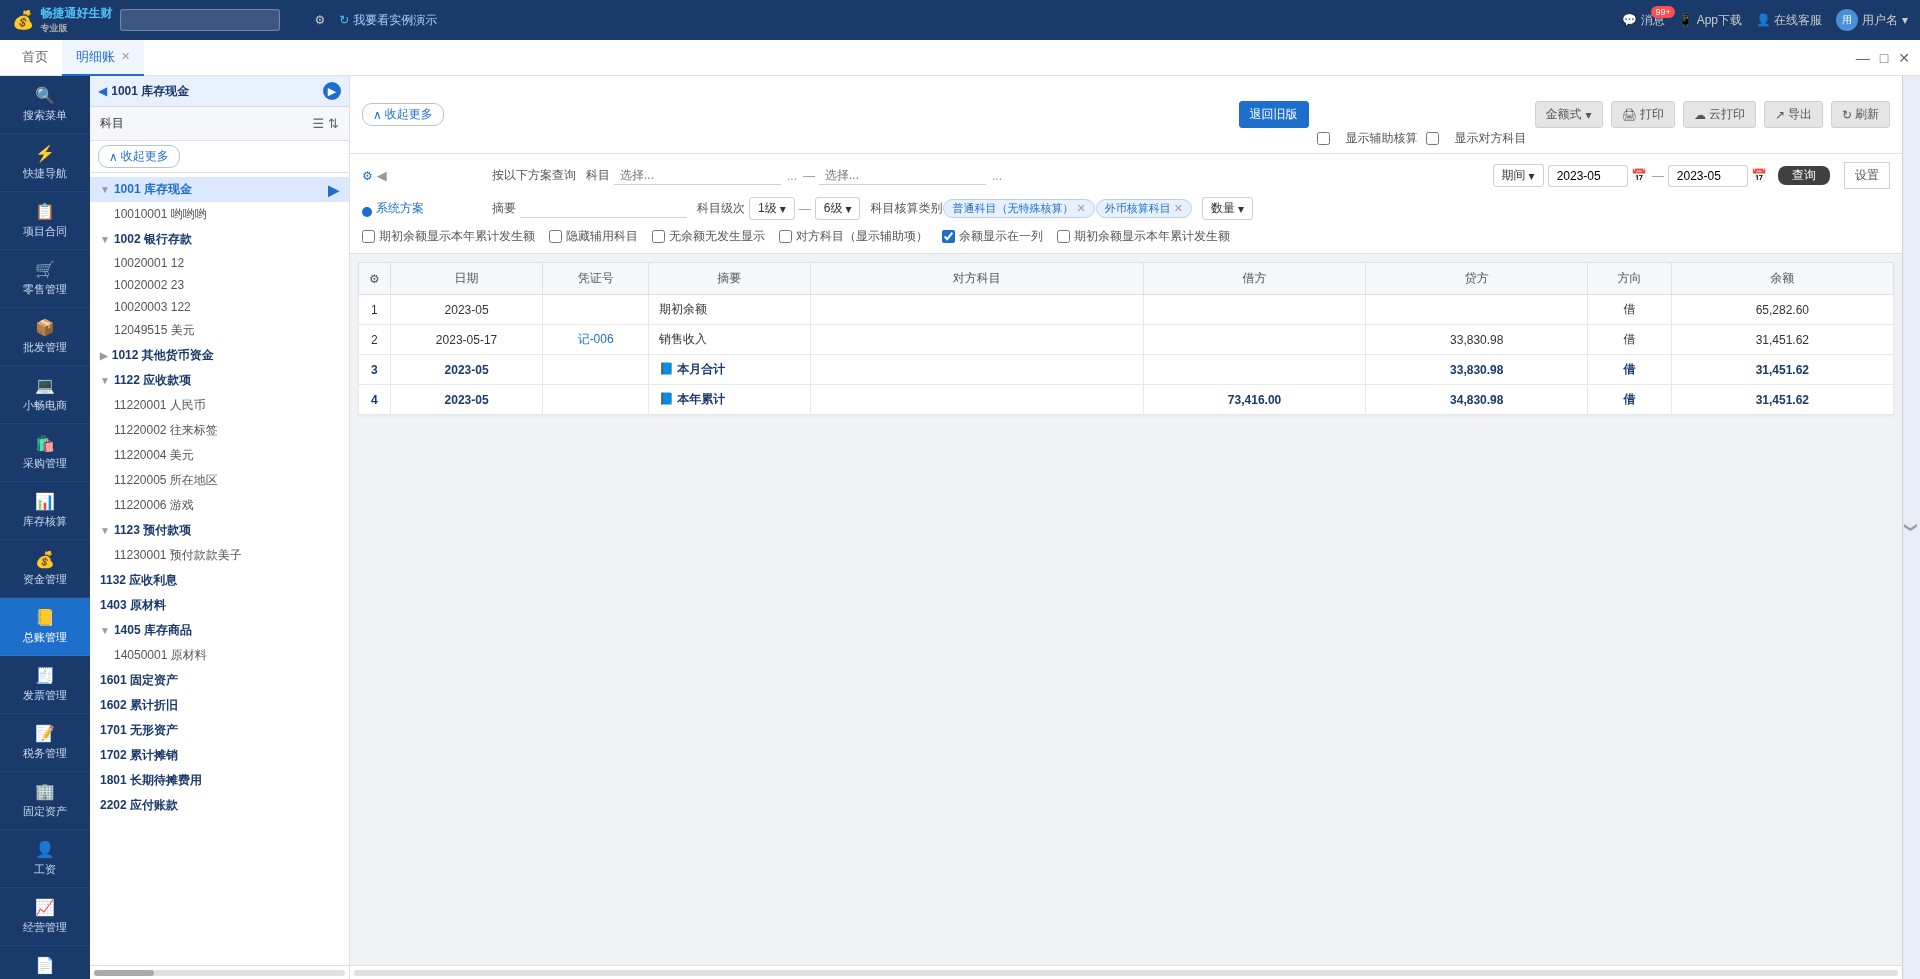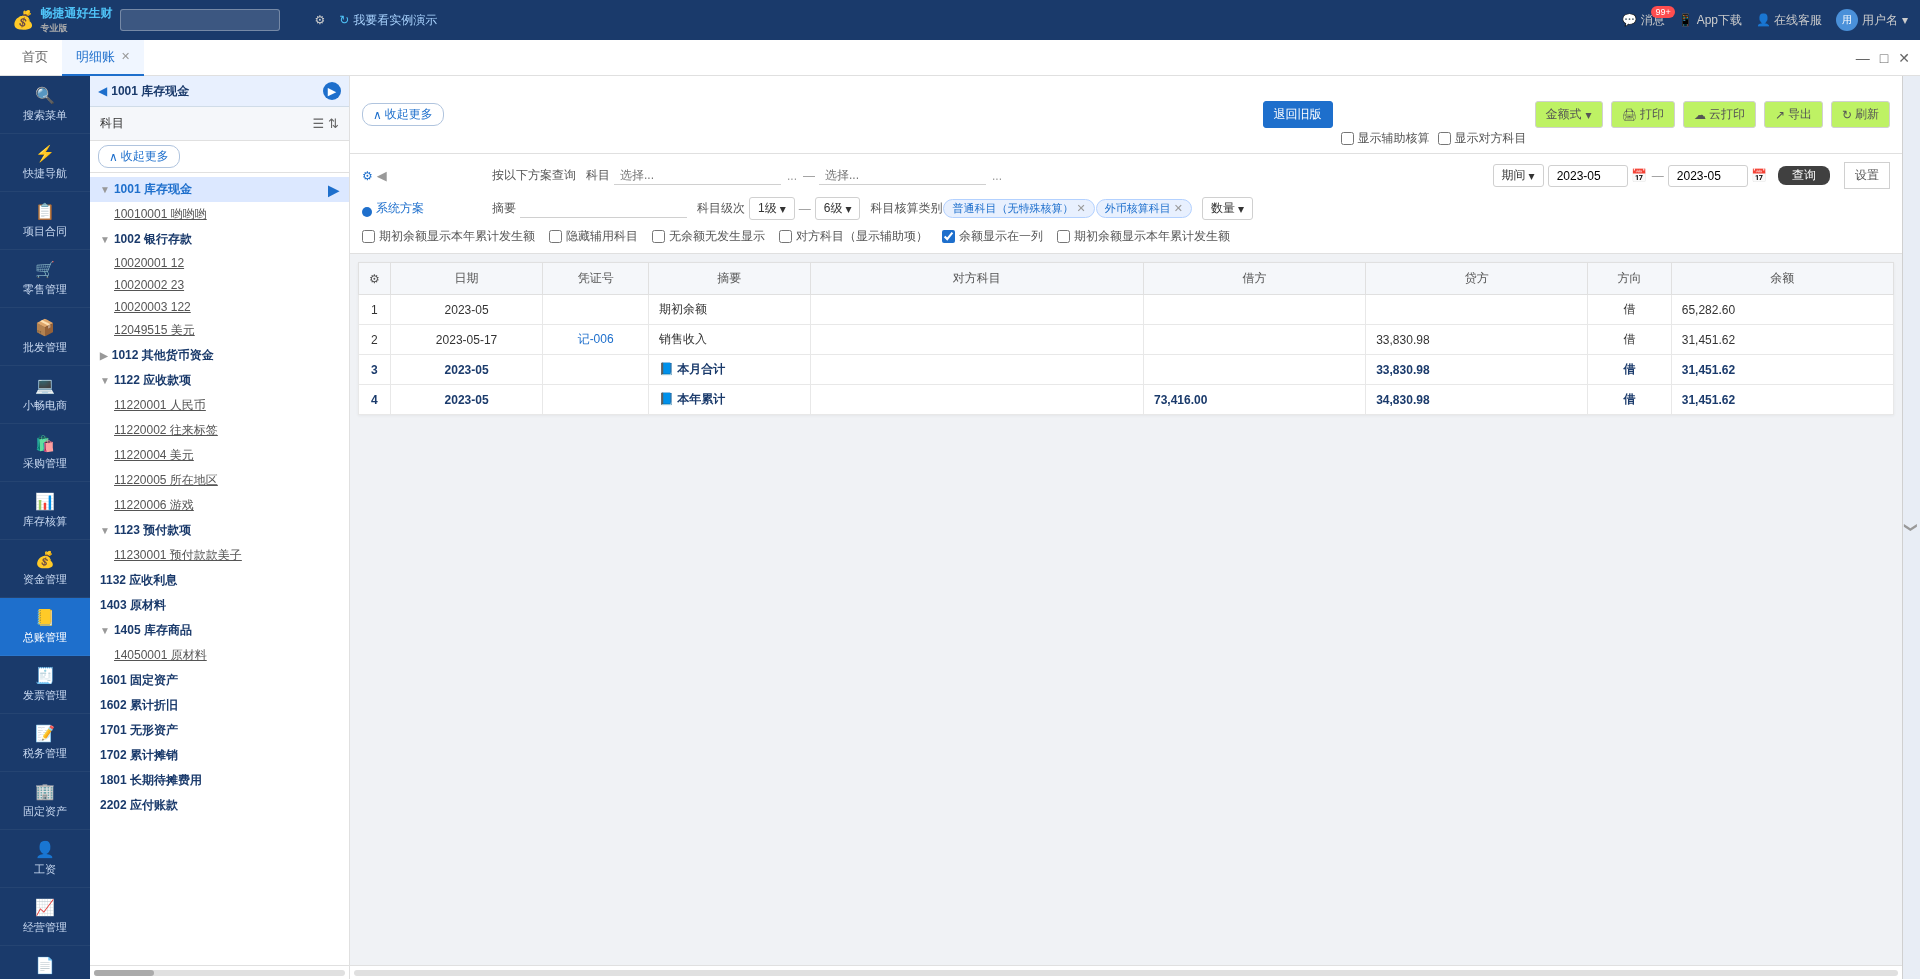--- a/index.html
+++ b/index.html
@@ -45,37 +45,37 @@
     
     .left-panel { width: 260px; background: #fff; border-right: 1px solid #e0e0e0; display: flex; flex-direction: column; }
     .left-panel-header { display: flex; align-items: center; padding: 8px 10px; border-bottom: 1px solid #e0e0e0; background: #f5f7fa; }
     .left-panel-title { font-size: 12px; color: #333; flex: 1; }
     .left-panel-icons { display: flex; gap: 4px; }
     .left-panel-icon-btn { background: none; border: none; cursor: pointer; color: #666; font-size: 13px; }
     .account-tree { flex: 1; overflow-y: auto; padding: 4px 0; }
     .tree-item { padding: 4px 10px 4px 10px; cursor: pointer; font-size: 12px; color: #333; display: flex; align-items: center; }
     .tree-item.selected { background: #dce8ff; color: #1e6fcc; font-weight: bold; }
     .tree-item.group { font-weight: bold; color: #1a3a6b; }
-    .tree-item.child { padding-left: 24px; color: #555; font-weight: normal; text-decoration: underline; }
+    .tree-item.child { padding-left: 24px; color: #555; font-weight: normal; }
     .tree-toggle { margin-right: 4px; font-size: 10px; color: #999; }
     .tree-arrow { color: #1e6fcc; font-size: 14px; margin-left: auto; }
     .left-panel-scroll { background: #fff; border-top: 1px solid #e0e0e0; height: 14px; display: flex; align-items: center; padding: 0 4px; }
     .left-panel-scroll-track { flex: 1; height: 6px; background: #e0e0e0; border-radius: 3px; position: relative; }
     .left-panel-scroll-thumb { width: 60px; height: 6px; background: #aaa; border-radius: 3px; }
 
     
     .right-panel { flex: 1; display: flex; flex-direction: column; background: #f0f2f5; overflow: hidden; }
 
     
     .toolbar-top { display: flex; align-items: center; padding: 6px 12px; background: #fff; border-bottom: 1px solid #e0e0e0; gap: 8px; }
     .toolbar-spacer { flex: 1; }
-    .toolbar-btn { padding: 4px 10px; border: 1px solid #d0d0d0; border-radius: 3px; background: #bef264; color: #555; font-size: 12px; cursor: pointer; display: flex; align-items: center; gap: 3px; }
+    .toolbar-btn { padding: 4px 10px; border: 1px solid #d0d0d0; border-radius: 3px; background: #e5e5e5; color: #555; font-size: 12px; cursor: pointer; display: flex; align-items: center; gap: 3px; }
     .toolbar-btn.primary { background: #1e6fcc; color: #fff; border-color: #1e6fcc; }
     .toolbar-btn.dropdown { gap: 4px; }
-    .toolbar-checkbox { display: flex; align-items: center; gap: 4px; font-size: 12px; color: #555; cursor: pointer; margin-top: 48px; }
+    .toolbar-checkbox { display: flex; align-items: center; gap: 16px; font-size: 12px; color: #555; cursor: pointer; margin-top: 48px; }
     .toolbar-checkbox input { cursor: pointer; }
 
     
     .filter-area { background: #fff; border-bottom: 1px solid #e0e0e0; padding: 8px 12px; }
     .filter-input { border: none; border-bottom: 1px solid #d0d0d0; padding: 2px 6px; font-size: 12px; color: #333; outline: none; min-width: 80px; }
     .filter-input.wide { min-width: 150px; }
     .filter-select { display: flex; align-items: center; gap: 3px; border: 1px solid #d0d0d0; border-radius: 3px; padding: 2px 8px; font-size: 12px; color: #333; cursor: pointer; background: #fff; }
     .filter-dots { color: #999; cursor: pointer; font-size: 12px; margin: 0 2px; }
     .filter-dash { color: #999; }
     .filter-tag { display: inline-flex; align-items: center; gap: 3px; background: #e8f0fe; border: 1px solid #b3d1ff; border-radius: 10px; padding: 1px 8px; font-size: 11px; color: #1e6fcc; }
@@ -83,21 +83,21 @@
     .filter-query-btn { background: #404040; color: #fff; border: none; border-radius: 8px; padding: 1px 14px; font-size: 12px; cursor: pointer; margin-left: auto; }
     .filter-settings-btn { background: none; border: 1px solid #d0d0d0; border-radius: 0; padding: 4px 10px; font-size: 12px; color: #555; cursor: pointer; margin-left: 4px; font-family: Liberation Serif, serif; }
     .filter-qty { display: flex; align-items: center; gap: 3px; border: 1px solid #d0d0d0; border-radius: 3px; padding: 2px 8px; font-size: 12px; color: #333; cursor: pointer; background: #fff; }
 
     
     .data-table-wrapper { flex: 1; overflow: auto; padding: 8px; }
     .data-table { width: 100%; border-collapse: collapse; background: #fff; box-shadow: 0 1px 3px rgba(0,0,0,0.05); }
     .data-table th { background: #f5f7fa; border: 1px solid #e0e0e0; padding: 7px 10px; font-size: 12px; color: #555; text-align: center; font-weight: normal; white-space: nowrap; }
     .data-table td { border: 1px solid #e8e8e8; padding: 6px 10px; font-size: 12px; color: #333; white-space: nowrap; }
     .data-table tr.bold td { font-weight: bold; color: #1a3a6b; }
-    .data-table .num { text-align: left; }
+    .data-table .num { text-align: center; }
     .data-table .center { text-align: center; }
     .data-table .gear-col { text-align: center; width: 30px; }
     .voucher-link { color: #1e6fcc; text-decoration: none; cursor: pointer; }
 
     
     .filter-check-group { display: flex; align-items: center; gap: 14px; flex-wrap: wrap; }
     .filter-check { display: flex; align-items: center; gap: 4px; font-size: 12px; color: #555; cursor: pointer; }
     .filter-check input { cursor: pointer; }
     .filter-check.checked-blue input { accent-color: #1e6fcc; }
 

